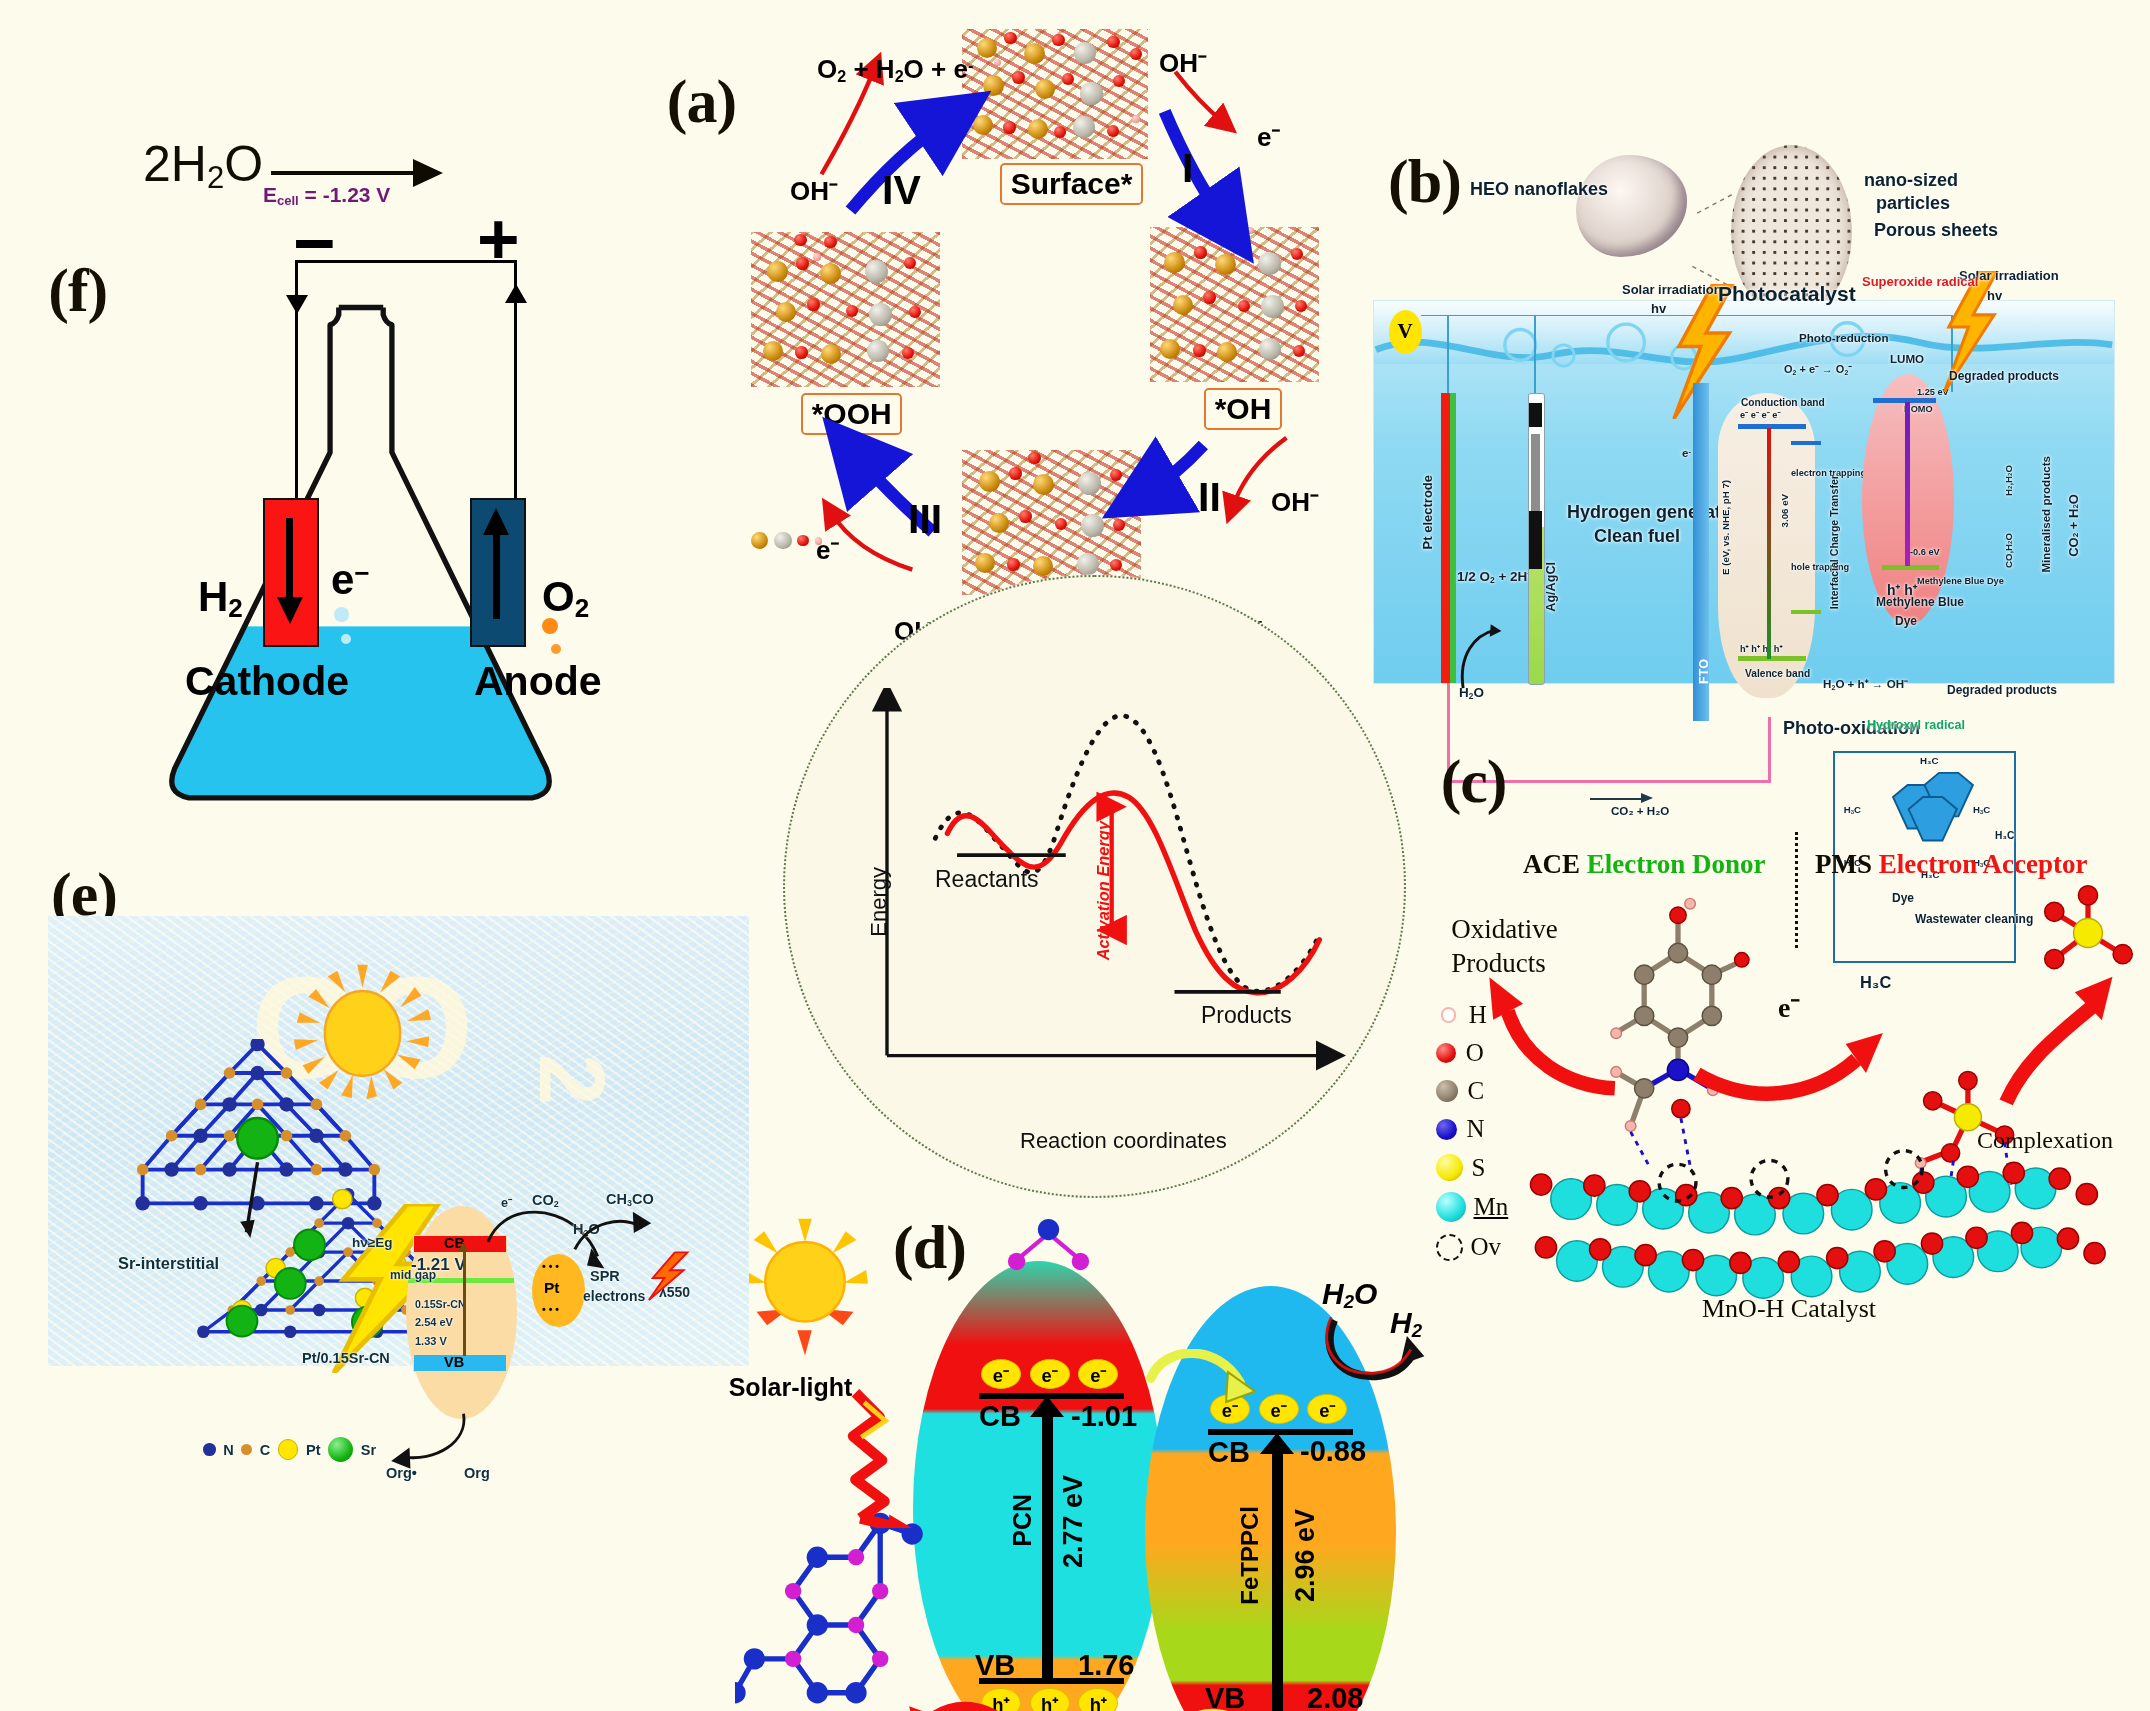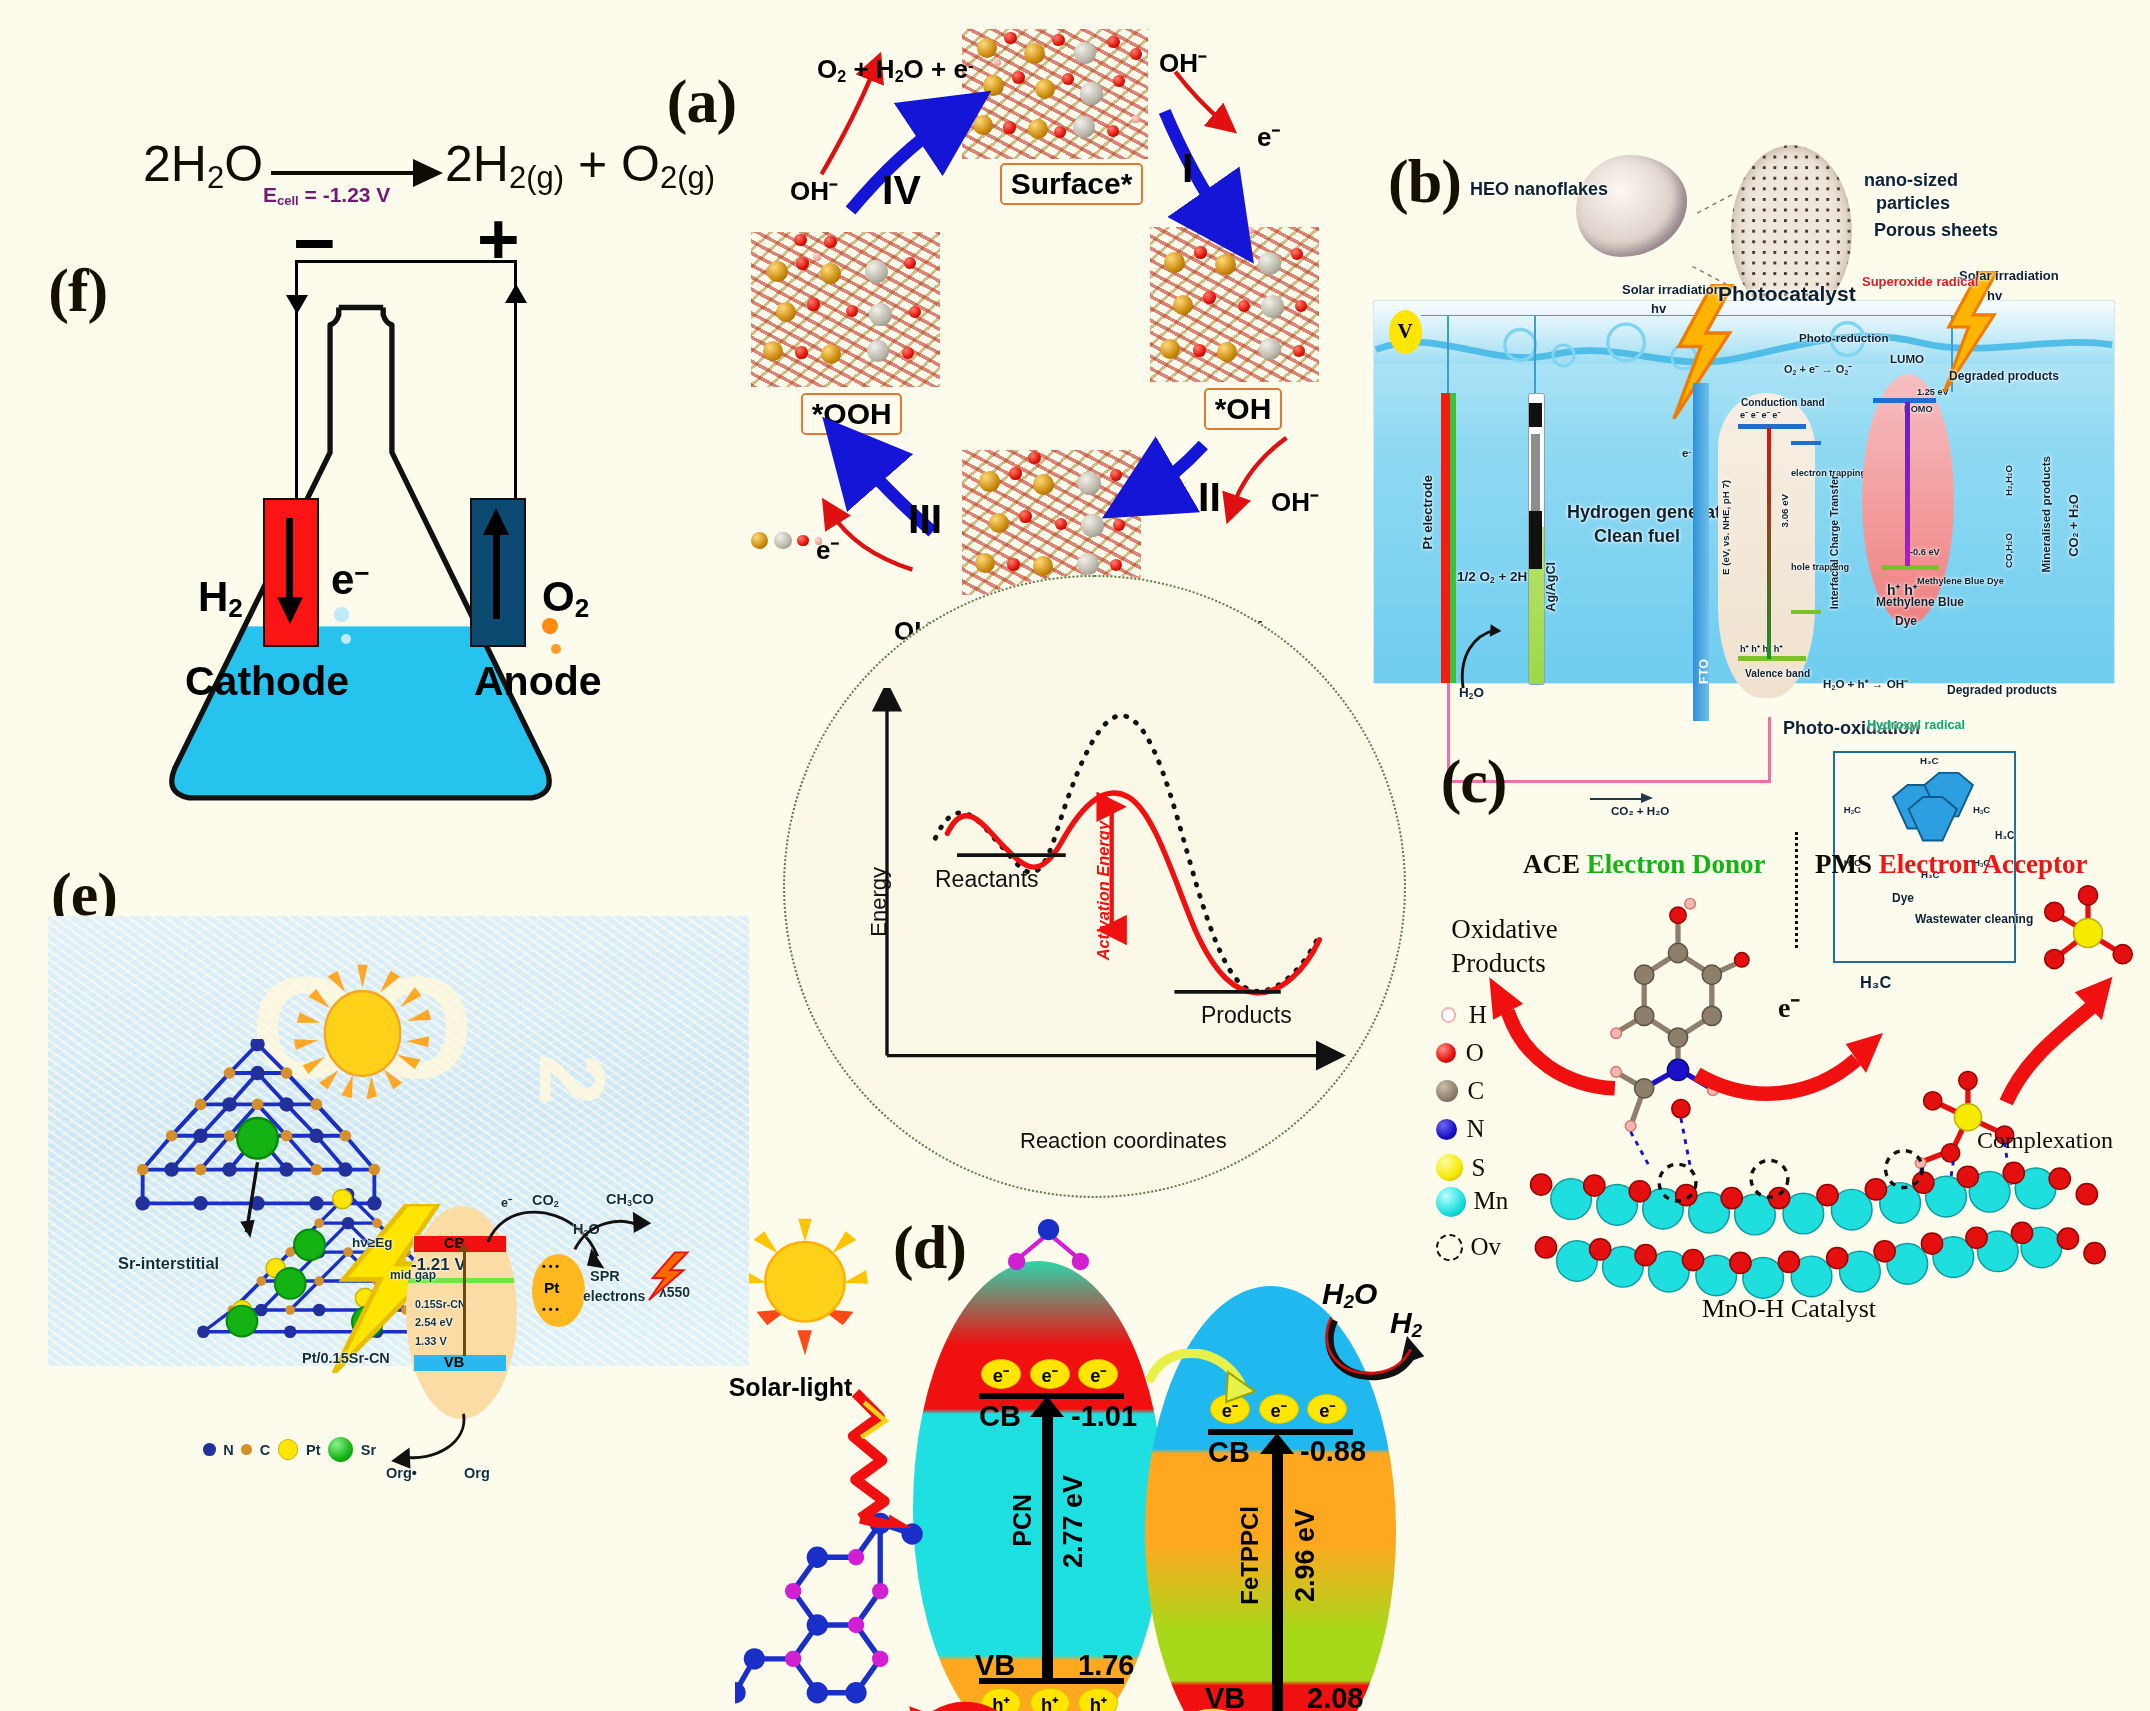--- a/index.html
+++ b/index.html
@@ -88,21 +88,20 @@
 <div id="canvas">
 
   <div class="abs" id="f-panel">
 
     <div class="abs plabel" style="left:-9.7px;top:138px;">(f)</div>
 
     <div class="abs eqtext" style="left:85px;top:13.5px;">2H<sub>2</sub>O</div>
     <div class="abs" style="left:213px;top:50px;width:150px;height:3.9px;background:#100b02;"></div>
     <div class="abs" style="left:355px;top:38px;width:0;height:0;border-left:30px solid #100b02;border-top:14.5px solid transparent;border-bottom:14.5px solid transparent;"></div>
     <div class="abs eqsmall" style="left:205px;top:62px;">E<sub>cell</sub> = -1.23 V</div>
-    <div class="abs eqtext" style="left:387px;top:13.5px;">2H<sub>2(g)</sub> + O<sub>2(g)</sub></div>
 
     <div class="abs signmark" style="left:235px;top:96px;">−</div>
     <div class="abs signmark" style="left:419px;top:92px;">+</div>
 
     <div class="abs wire" style="left:237px;top:139px;width:222px;height:3.4px;"></div>
     <div class="abs wire" style="left:237px;top:139px;width:3.4px;height:259px;"></div>
     <div class="abs wire" style="left:456px;top:139px;width:3.4px;height:259px;"></div>
 
     <div class="abs" style="left:228px;top:174px;width:0;height:0;border-top:19.3px solid #000;border-left:11px solid transparent;border-right:11px solid transparent;"></div>
     <div class="abs" style="left:447px;top:163px;width:0;height:0;border-bottom:19.3px solid #000;border-left:11px solid transparent;border-right:11px solid transparent;"></div>
@@ -656,21 +655,21 @@
         <span class="clab" style="font-size:25px;">C</span>
       </div>
       <div style="display:flex;align-items:center;gap:9.7px;height:38px;">
         <span class="leg-dot" style="width:21px;height:21px;background:radial-gradient(circle at 34% 30%,#6f66f0,#1a11c8 60%,#0a0575);"></span>
         <span class="clab" style="font-size:25px;">N</span>
       </div>
       <div style="display:flex;align-items:center;gap:8.7px;height:39px;">
         <span class="leg-dot" style="width:27px;height:27px;background:radial-gradient(circle at 34% 30%,#fffba0,#f5ea00 60%,#b3a700);"></span>
         <span class="clab" style="font-size:25px;">S</span>
       </div>
-      <div style="display:flex;align-items:flex-start;gap:7.7px;height:40px;">
+      <div style="display:flex;align-items:center;gap:7.7px;height:40px;text-decoration:underline;">
         <span class="leg-dot" style="width:30px;height:30px;background:radial-gradient(circle at 34% 30%,#b9ffff,#1fdede 60%,#0b9a9a);"></span>
         <span class="clab" style="font-size:25px;">Mn</span>
       </div>
       <div style="display:flex;align-items:center;gap:7.7px;height:40px;">
         <span class="leg-dot" style="width:27px;height:27px;border:2.9px dashed #111;box-sizing:border-box;"></span>
         <span class="clab" style="font-size:25px;">Ov</span>
       </div>
     </div>
   </div>
 

